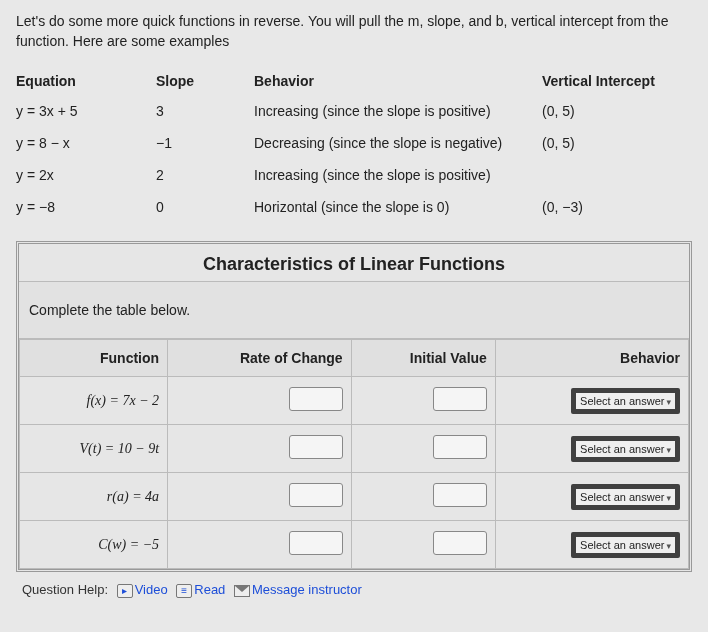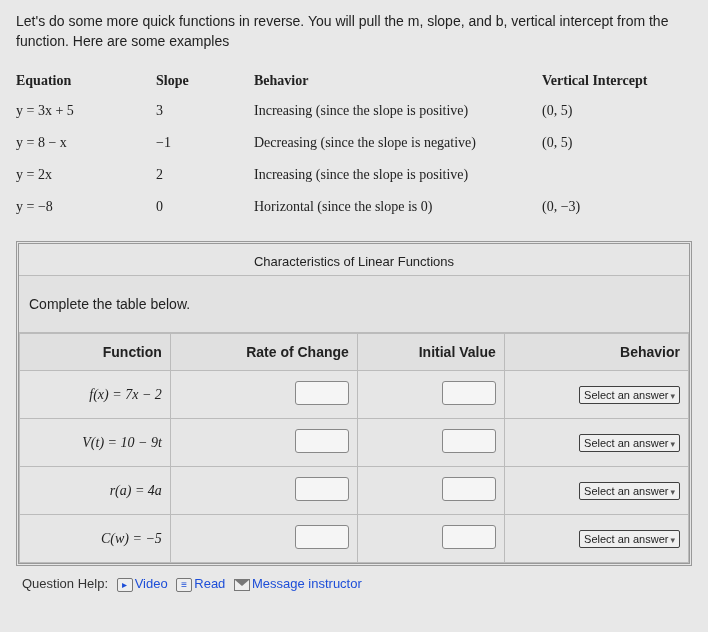--- a/index.html
+++ b/index.html
@@ -6,40 +6,40 @@
     margin: 0;
     padding: 12px 16px;
     font-family: Arial, Helvetica, sans-serif;
     background: #e8e8e8;
     color: #222;
     font-size: 14px;
     width: 708px;
     box-sizing: border-box;
   }
   .intro { line-height: 1.4; margin-bottom: 14px; }
-  .example-row { display: flex; align-items: flex-start; padding: 8px 0; font-family: Liberation Serif, serif; }
+  .example-row { display: flex; align-items: flex-start; padding: 8px 0; }
   .example-row.header { font-weight: bold; padding-bottom: 6px; }
   .col-eq { width: 140px; }
   .col-slope { width: 90px; }
   .col-behavior { flex: 1; padding-left: 8px; }
   .col-vi { width: 150px; text-align: left; }
   .col-vi-header { width: 150px; font-weight: bold; }
   .examples { margin-bottom: 18px; }
 
   
   .ex-wrap {
     border: 3px double #999;
     background: #e6e6e6;
     padding: 0;
   }
   .ex-title {
     text-align: center;
-    font-weight: normal;
+    font-weight: bold;
     padding: 10px 0 6px 0;
-    font-size: 13px;
+    font-size: 18px;
   }
   .ex-sub {
     padding: 20px 10px;
     border-top: 1px solid #bbb;
     border-bottom: 1px solid #bbb;
     background: #e2e2e2;
     font-size: 14px;
   }
   table.ex {
     width: 100%;
@@ -60,21 +60,21 @@
   .input-box {
     display: inline-block;
     width: 52px;
     height: 22px;
     border: 1px solid #888;
     background: #f5f5f5;
     border-radius: 3px;
   }
   .select-box {
     display: inline-block;
-    border: 1px solid #404040;
+    border: 5px solid #404040;
     background: #efefef;
     padding: 2px 4px;
     font-size: 11px;
     border-radius: 2px;
     white-space: nowrap;
   }
   .select-box .chev { font-size: 9px; margin-left: 2px; color: #555; }
 
   .help-row {
     padding: 10px 6px 2px 6px;

